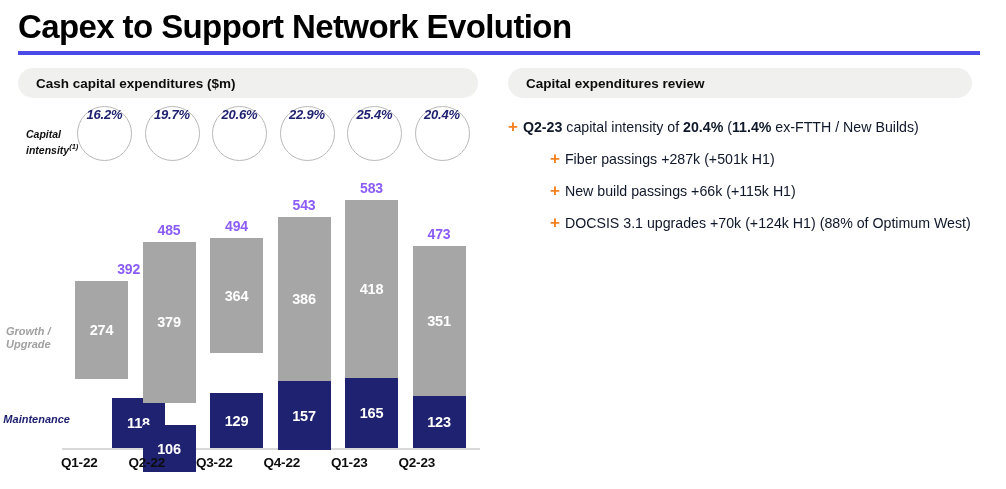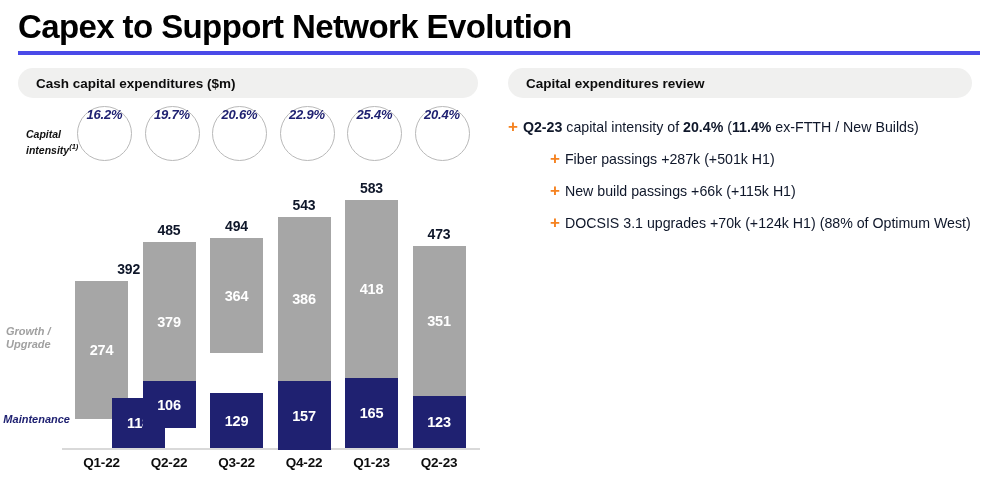--- a/index.html
+++ b/index.html
@@ -126,29 +126,28 @@
     color: #ffffff;
     letter-spacing: -0.2px;
   }
   .bar-total {
     position: absolute;
     left: -12px;
     width: calc(100% + 24px);
     text-align: center;
     font-size: 14px;
     font-weight: bold;
-    color: #0f172a;
+    color: #8b5cf6;
     letter-spacing: -0.2px;
   }
   .bar-cat {
     position: absolute;
     left: -14px;
     top: 455px;
     width: calc(100% + 28px);
-    text-align: center;
     font-size: 13.5px;
     font-weight: bold;
     color: #0d0d0d;
     letter-spacing: -0.2px;
   }
 
   .legend-growth {
     position: absolute;
     left: 6px;
     top: 325px;
@@ -237,34 +236,34 @@
 <div id="chart">
   <div class="axis-line"></div>
   <div class="legend-growth">
     <span>Growth /</span><br>
     <span>Upgrade</span>
   </div>
   <div class="legend-maint">Maintenance</div>
   <div id="bars">
       <div class="bar-group" style="left: 75px; top: 0px; width: 53px; height: 448px;">
         <div class="bar-total" style="top: 261.249px; text-align: right;">392</div>
-        <div class="seg seg-growth" style="top: 281.249px; height: 138px;">
+        <div class="seg seg-growth" style="top: 281.249px; height: 98px;">
           <span>274</span>
         </div>
         <div class="seg seg-maint" style="top: 397.804px; height: 50.1955px; margin-left: 37px;">
           <span>118</span>
         </div>
         <div class="bar-cat">Q1-22</div>
       </div>
       <div class="bar-group" style="left: 142.5px; top: 0px; width: 53px; height: 448px;">
         <div class="bar-total" style="top: 221.688px;">485</div>
         <div class="seg seg-growth" style="top: 241.688px; height: 161.221px; text-align: right;">
           <span>379</span>
         </div>
-        <div class="seg seg-maint" style="top: 381px; height: 47px;">
+        <div class="seg seg-maint" style="top: 425px; height: 47px;">
           <span>106</span>
         </div>
         <div class="bar-cat">Q2-22</div>
       </div>
       <div class="bar-group" style="left: 210px; top: 0px; width: 53px; height: 448px;">
         <div class="bar-total" style="top: 218.285px;">494</div>
         <div class="seg seg-growth" style="top: 238.285px; height: 115px;">
           <span>364</span>
         </div>
         <div class="seg seg-maint" style="top: 393.125px; height: 54.8748px;">

